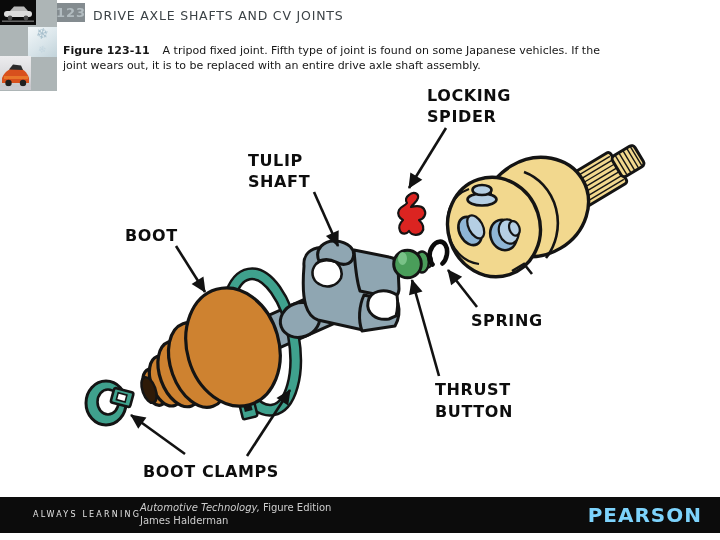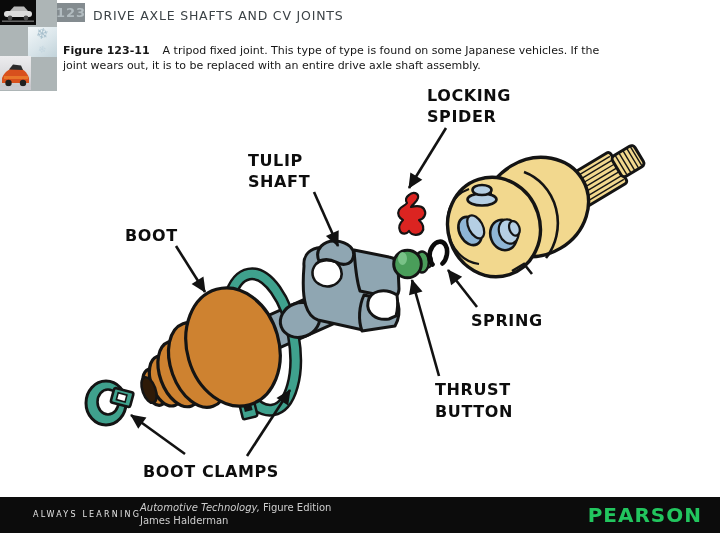--- a/index.html
+++ b/index.html
@@ -30,21 +30,21 @@
   .ol{stroke:var(--outline,#141414);}
   .lbl{font-family:"DejaVu Sans","Liberation Sans",sans-serif;font-weight:bold;font-size:16px;
     letter-spacing:.6px;fill:var(--label,#0d0d0d);}
   .arrow{stroke:#121212;stroke-width:2.6;fill:none;}
   
   .footer-line{position:absolute;left:0;top:502px;width:720px;height:2px;background:var(--divider,#8c9292);}
   .footer{position:absolute;left:0;top:497px;width:720px;height:36px;background:var(--footer_bg,#0c0c0c);color:var(--footer_text,#d6d6d6);}
   .footer .tagline{position:absolute;left:33px;top:13px;font-size:8px;letter-spacing:2.2px;color:#e3e3e3;}
   .footer .credits{position:absolute;left:140px;top:5px;font-size:10px;line-height:12.5px;color:#cdcdcd;}
   .footer .credits .ital{font-style:italic;margin-top:24px;}
-  .footer .publisher{position:absolute;right:18px;top:6px;font-size:20px;font-weight:bold;letter-spacing:1px;color:#22c55e;}
+  .footer .publisher{position:absolute;right:18px;top:6px;font-size:20px;font-weight:bold;letter-spacing:1px;color:#7dd3fc;}
 </style>
 </head>
 <body>
 
 <div class="slide">
 
   <svg class="diagram" width="720" height="540" viewBox="0 0 720 540">
     <defs>
       <marker id="ah" markerUnits="userSpaceOnUse" markerWidth="18" markerHeight="16" refX="15" refY="8" orient="auto">
         <path d="M1,1 L16,8 L1,15 Z" fill="#121212"></path>
@@ -196,21 +196,21 @@
         <rect x="0" y="30.5" width="31" height="3.5" fill="#c9c9ce"></rect>
       </svg>
     </div>
   </div>
   <div class="numbox">
     <span>123</span>
   </div>
   <div class="slide-title">DRIVE AXLE SHAFTS AND CV JOINTS</div>
 
   <div class="caption">
-    <b>Figure 123-11</b><span class="gap"></span><span>A tripod fixed joint. This type of type is found on some Japanese vehicles. If the</span><br>
+    <b>Figure 123-11</b><span class="gap"></span><span>A tripod fixed joint. Fifth type of joint is found on some Japanese vehicles. If the</span><br>
     <span>joint wears out, it is to be replaced with an entire drive axle shaft assembly.</span>
   </div>
 
   <div class="footer-line"></div>
   <div class="footer">
     <div class="tagline">ALWAYS LEARNING</div>
     <div class="credits">
       <span class="ital">Automotive Technology,</span>
       <span>Figure Edition</span><br>
       <span>James Halderman</span>

